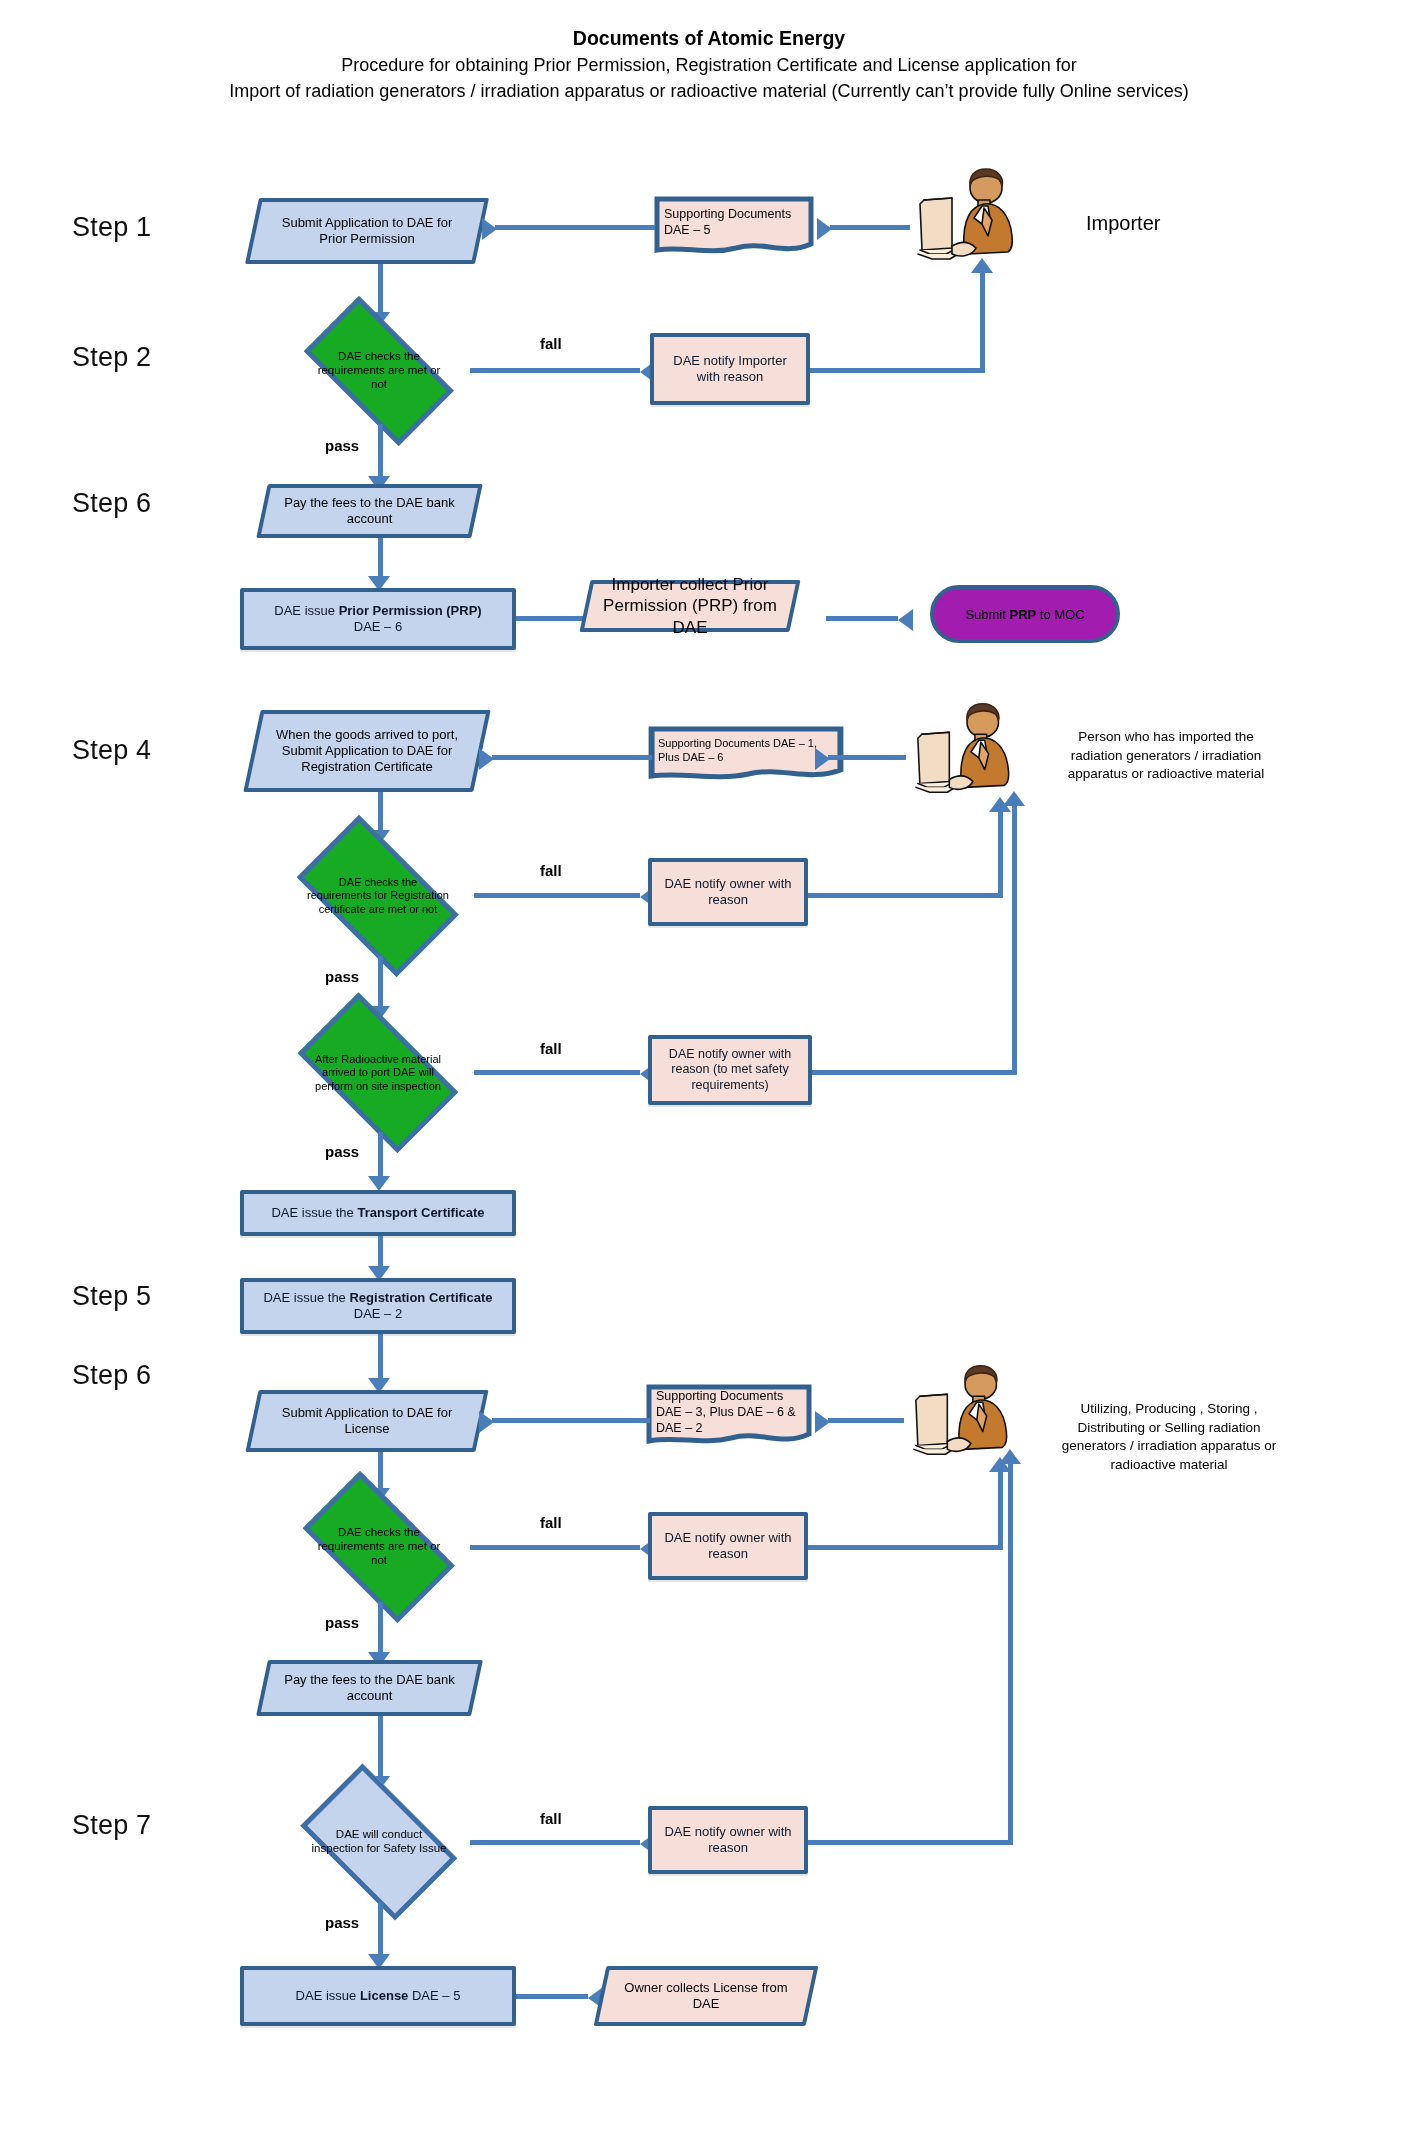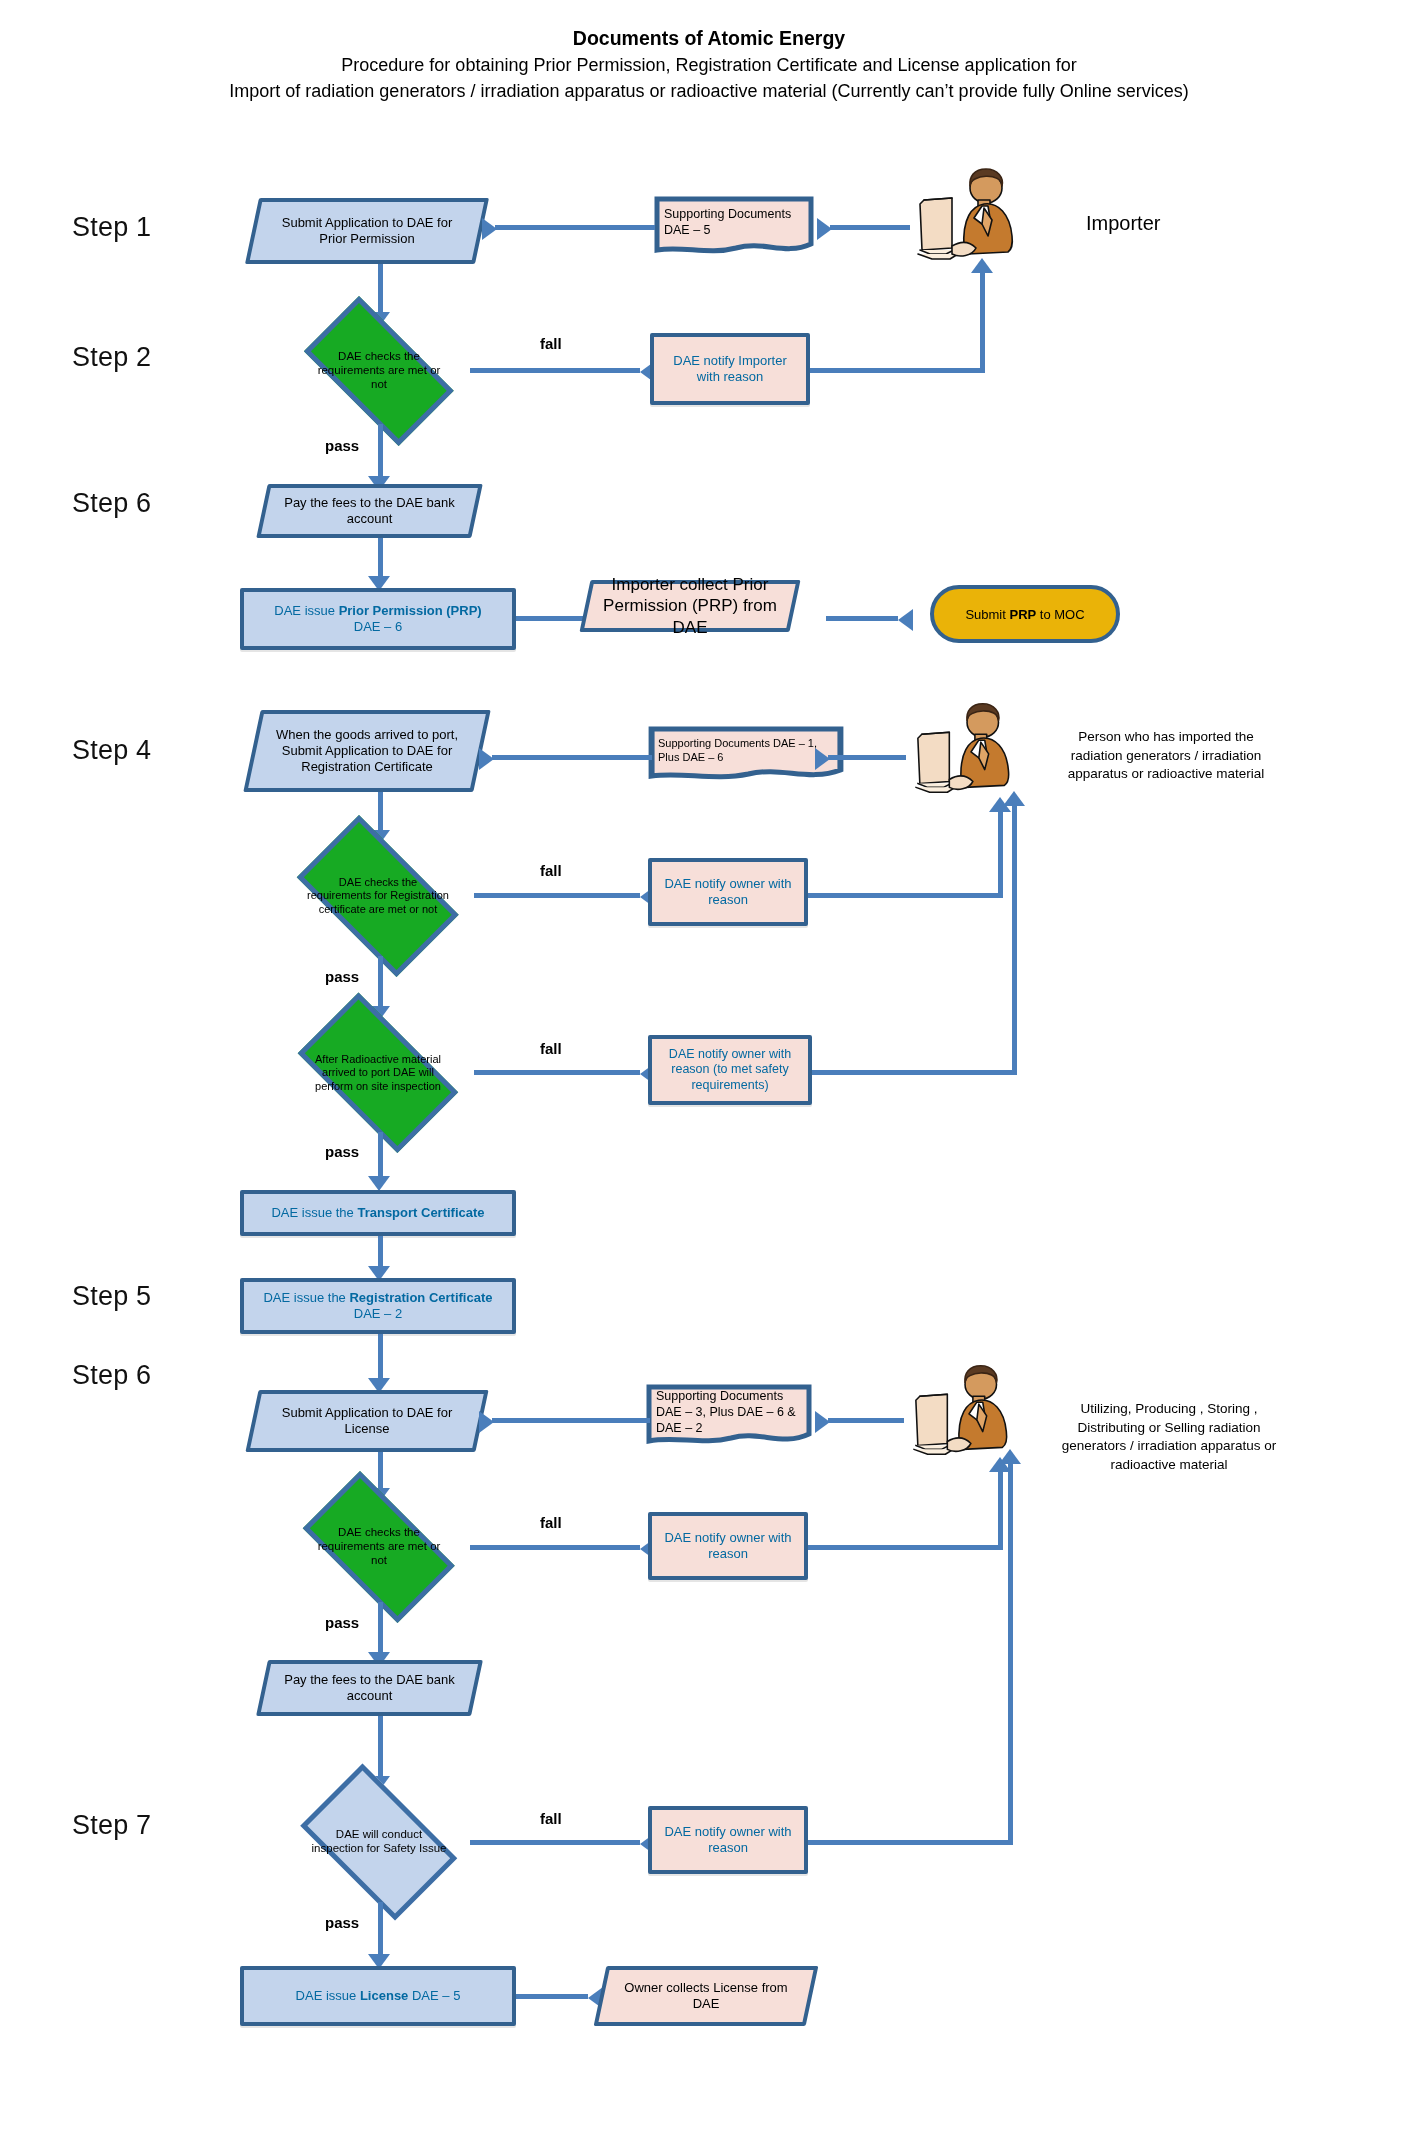--- a/index.html
+++ b/index.html
@@ -33,21 +33,21 @@
 
   
   .node{
     position:absolute;
     box-sizing:border-box;
     display:flex;
     align-items:center;
     justify-content:center;
     text-align:center;
     line-height:1.25;
-    color:#0369a1;
+    color:#0f172a;
   }
   .node .tx{padding:2px 6px;width:100%;}
   .node b{font-weight:bold;}
 
   
   .rect{
     background:#c3d4ec;
     border:4px solid #33618f;
     border-radius:2px;
     box-shadow:0 2px 0 rgba(0,0,0,.10);
@@ -105,21 +105,21 @@
   .dia .tx{
     position:absolute;inset:0;
     display:flex;align-items:center;justify-content:center;
     text-align:center;line-height:1.2;
     padding:0 14%;box-sizing:border-box;
   }
 
   
   .term{
     position:absolute;
-    background:#eab308;
+    background:#a21caf;
     border:4px solid #33618f;
     border-radius:999px;
     display:flex;align-items:center;justify-content:center;
     text-align:center;
     box-sizing:border-box;
   }
 
   
   .ln{position:absolute;background:#4a7ebb;}
   .lnv{width:5px;}

